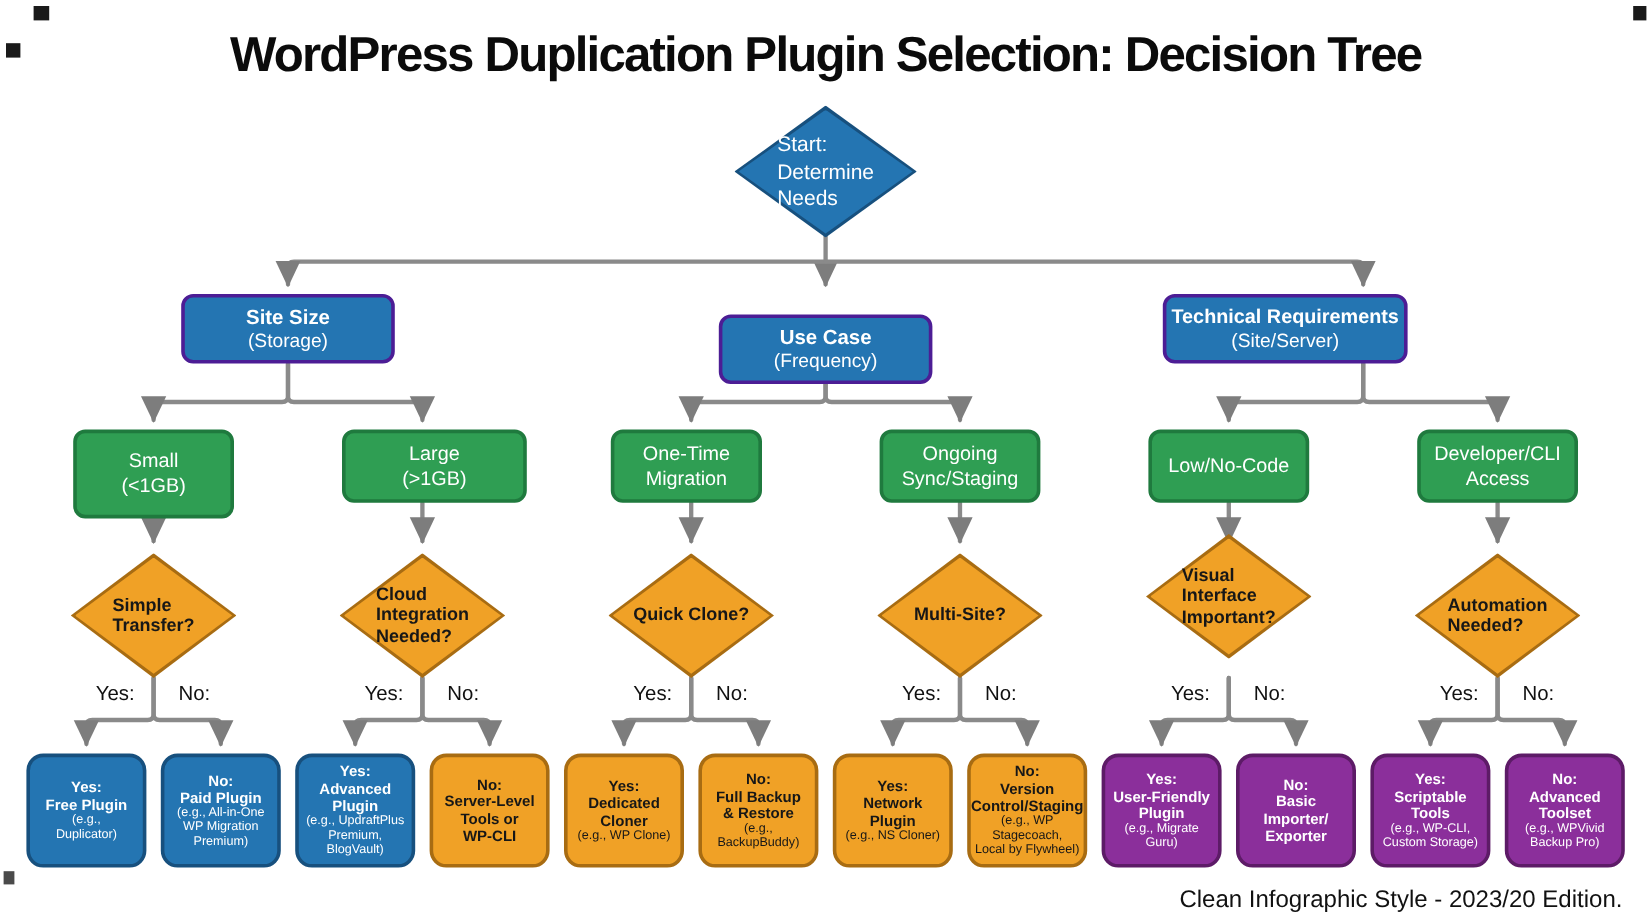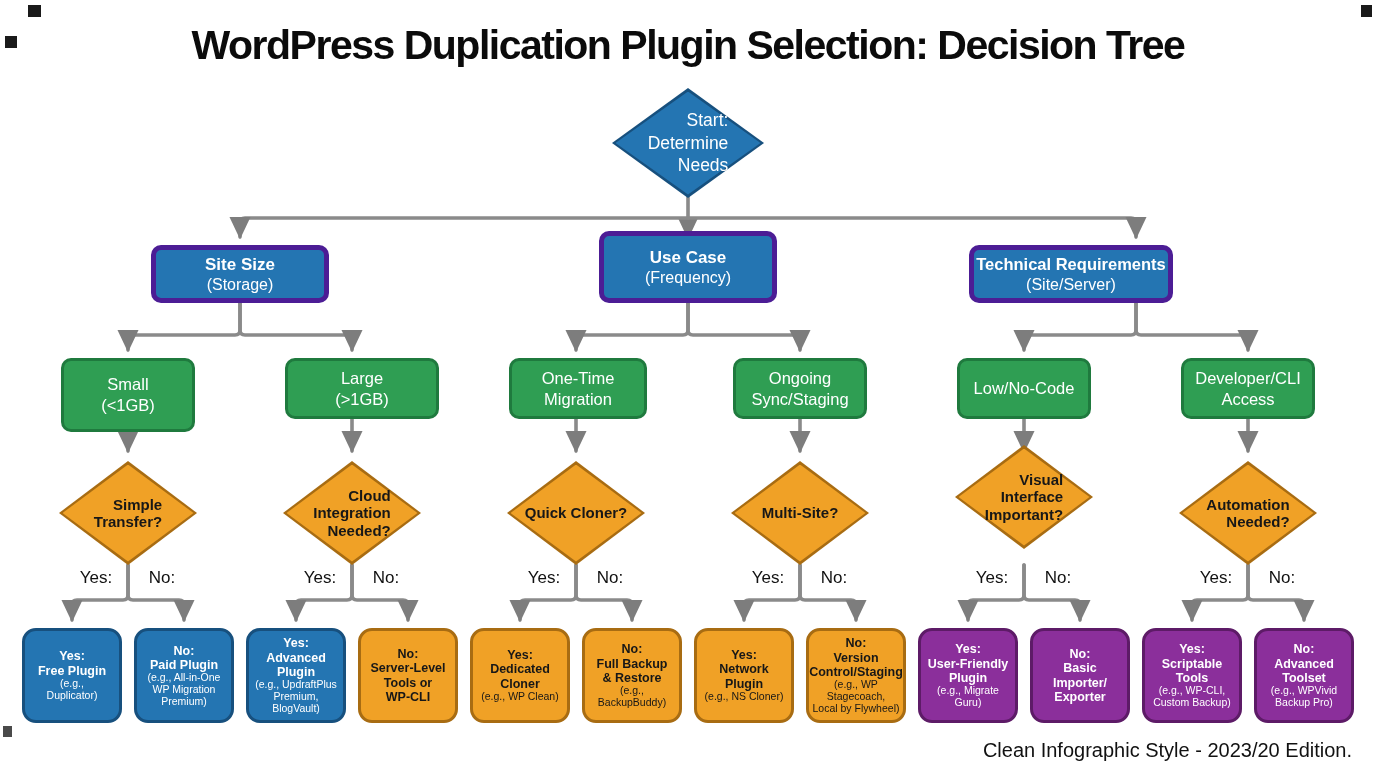--- a/index.html
+++ b/index.html
@@ -21,40 +21,40 @@
     font-size: 20px; color: #111111;
   }
   svg.connectors { position: absolute; left: 0; top: 0; pointer-events: none; }
 
   
   .box {
     position: absolute; border-radius: 10px;
     display: flex; flex-direction: column; align-items: center; justify-content: center;
     text-align: center; color: #ffffff;
   }
-  .box.blue   { background: #2475b2; border: 5px solid #4c1d95; }
+  .box.blue   { background: #2475b2; border: 3px solid #4c1d95; }
   .box.green  { background: #2f9e53; border: 3px solid #1f7a3e; }
   .box-title  { font-weight: 700; font-size: 17px; line-height: 1.25; white-space: pre-line; }
   .box-sub    { font-size: 16px; line-height: 1.2; white-space: pre-line; }
   .option-label { font-size: 16.5px; line-height: 1.25; white-space: pre-line; }
 
   
   .diamond { position: absolute; }
   .d-outer, .d-inner {
     position: absolute; clip-path: polygon(50% 0, 100% 50%, 50% 100%, 0 50%);
   }
   .d-outer { inset: 0; }
   .d-inner { inset: 3.5px; }
   .diamond.blue-d  .d-outer { background: #17507e; }
   .diamond.blue-d  .d-inner { background: #2475b2; }
   .diamond.orange-d .d-outer { background: #a86c12; }
   .diamond.orange-d .d-inner { background: #f0a126; }
   .d-label {
     position: absolute; inset: 0; display: flex; align-items: center; justify-content: center;
-    text-align: right; white-space: pre-line;
+    text-align: left; white-space: pre-line;
   }
   .blue-d  .d-label { color: #ffffff; font-size: 17.5px; line-height: 1.3; }
   .orange-d .d-label { color: #171717; font-size: 15px; font-weight: 700; line-height: 1.15; }
 
   
   .yn {
     position: absolute; width: 60px; text-align: center;
     font-size: 17px; color: #111111;
   }
 
@@ -123,38 +123,38 @@
   <div class="d-inner"></div>
   <div class="d-label">Start:
 Determine
 Needs</div>
 </div>
 
 <div class="box blue" style="left:151px; top:245px; width:178px; height:58px">
   <div class="box-title">Site Size</div>
   <div class="box-sub">(Storage)</div>
 </div>
-<div class="box blue" style="left:599px; top:231px; width:178px; height:72px">
+<div class="box blue" style="left:599px; top:262px; width:178px; height:58px">
   <div class="box-title">Use Case</div>
   <div class="box-sub">(Frequency)</div>
 </div>
 <div class="box blue" style="left:969px; top:245px; width:204px; height:58px">
   <div class="box-title" style="font-size:16.5px">Technical Requirements</div>
   <div class="box-sub">(Site/Server)</div>
 </div>
 
 <div class="box green" style="left:61px; top:358px; width:134px; height:74px">
   <div class="option-label">Small
 (&lt;1GB)</div>
 </div>
 <div class="box green" style="left:285px; top:358px; width:154px; height:61px">
   <div class="option-label">Large
 (&gt;1GB)</div>
 </div>
-<div class="box green" style="left:509px; top:358px; width:138px; height:61px">
+<div class="box green" style="left:509px; top:358px; width:126px; height:61px">
   <div class="option-label">One-Time
 Migration</div>
 </div>
 <div class="box green" style="left:733px; top:358px; width:134px; height:61px">
   <div class="option-label">Ongoing
 Sync/Staging</div>
 </div>
 <div class="box green" style="left:957px; top:358px; width:134px; height:61px">
   <div class="option-label">Low/No-Code</div>
 </div>
@@ -172,21 +172,21 @@
 <div class="diamond orange-d" style="left:283px; top:461px; width:138px; height:104px">
   <div class="d-outer"></div>
   <div class="d-inner"></div>
   <div class="d-label">Cloud
 Integration
 Needed?</div>
 </div>
 <div class="diamond orange-d" style="left:507px; top:461px; width:138px; height:104px">
   <div class="d-outer"></div>
   <div class="d-inner"></div>
-  <div class="d-label">Quick Cloner?</div>
+  <div class="d-label">Quick Clone?</div>
 </div>
 <div class="diamond orange-d" style="left:731px; top:461px; width:138px; height:104px">
   <div class="d-outer"></div>
   <div class="d-inner"></div>
   <div class="d-label">Multi-Site?</div>
 </div>
 <div class="diamond orange-d" style="left:955px; top:445px; width:138px; height:104px">
   <div class="d-outer"></div>
   <div class="d-inner"></div>
   <div class="d-label">Visual
@@ -238,21 +238,21 @@
   <div class="leaf-title">No:
 Server-Level
 Tools or
 WP-CLI</div>
   <div class="leaf-sub"></div>
 </div>
 <div class="leaf orange" style="left:470px; top:628px">
   <div class="leaf-title">Yes:
 Dedicated
 Cloner</div>
-  <div class="leaf-sub">(e.g., WP Clean)</div>
+  <div class="leaf-sub">(e.g., WP Clone)</div>
 </div>
 <div class="leaf orange" style="left:582px; top:628px">
   <div class="leaf-title">No:
 Full Backup
 &amp; Restore</div>
   <div class="leaf-sub">(e.g.,
 BackupBuddy)</div>
 </div>
 <div class="leaf orange" style="left:694px; top:628px">
   <div class="leaf-title">Yes:
@@ -280,21 +280,21 @@
 Basic
 Importer/
 Exporter</div>
   <div class="leaf-sub"></div>
 </div>
 <div class="leaf purple" style="left:1142px; top:628px">
   <div class="leaf-title">Yes:
 Scriptable
 Tools</div>
   <div class="leaf-sub">(e.g., WP-CLI,
-Custom Backup)</div>
+Custom Storage)</div>
 </div>
 <div class="leaf purple" style="left:1254px; top:628px">
   <div class="leaf-title">No:
 Advanced
 Toolset</div>
   <div class="leaf-sub">(e.g., WPVivid
 Backup Pro)</div>
 </div>
 
 <div class="footer">Clean Infographic Style - 2023/20 Edition.</div>

